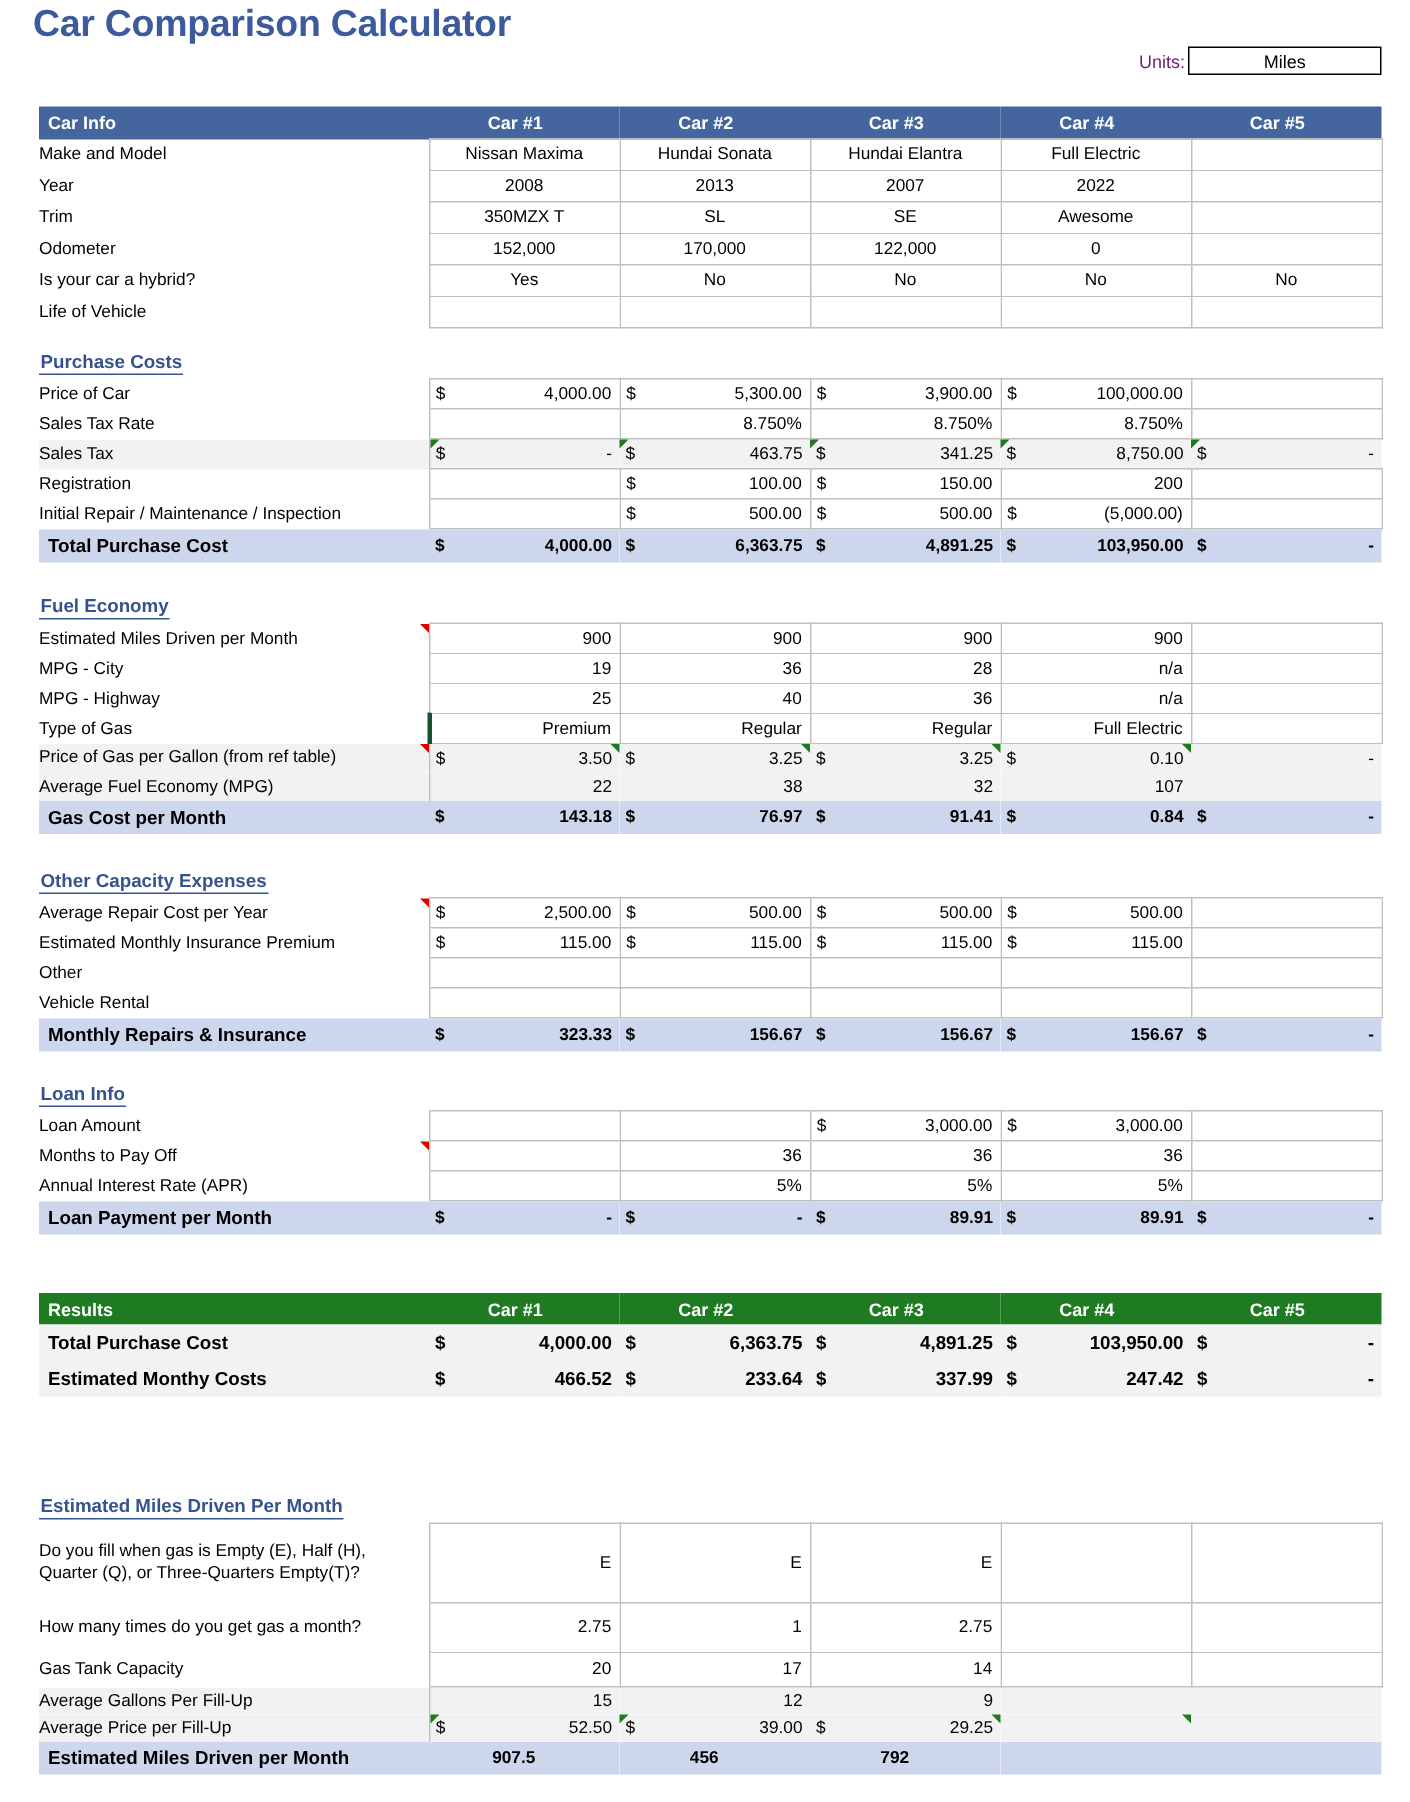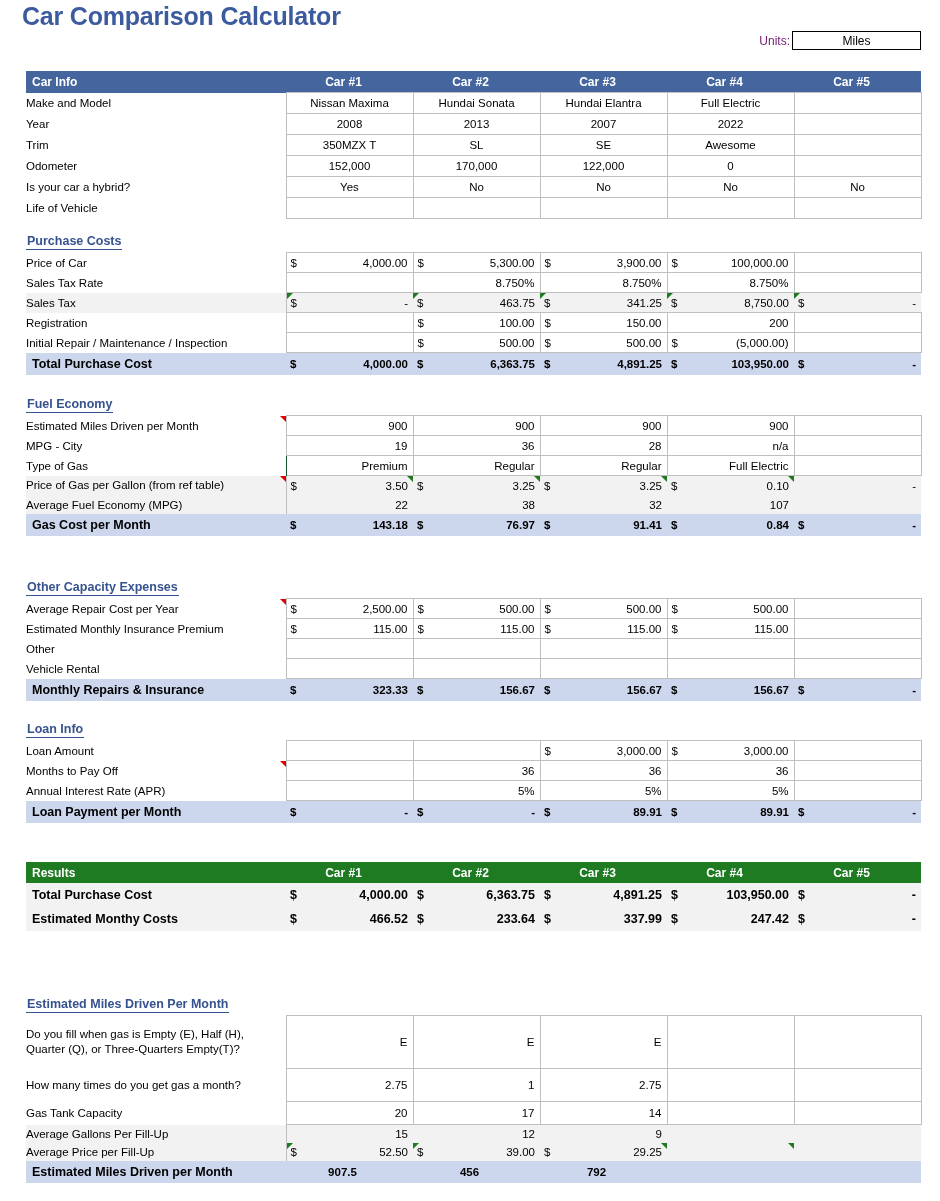--- a/index.html
+++ b/index.html
@@ -365,21 +365,29 @@
           </tr>
           <tr>
             <td class="rowlabel lblcol" style="height:19px;border-right:1px solid #BFBFBF;">MPG - City</td>
             <td class="cell right" style="height:19px">19</td>
             <td class="cell right" style="height:19px">36</td>
             <td class="cell right" style="height:19px">28</td>
             <td class="cell right" style="height:19px">n/a</td>
             <td class="cell right" style="height:19px"></td>
           </tr>
           <tr>
-            <td class="rowlabel lblcol" style="height:19px;border-right:1px solid #14532d;margin-left:24px;">Type of Gas</td>
+            <td class="rowlabel lblcol" style="height:19px;border-right:1px solid #BFBFBF;">MPG - Highway</td>
+            <td class="cell right" style="height:19px">25</td>
+            <td class="cell right" style="height:19px">40</td>
+            <td class="cell right" style="height:19px">36</td>
+            <td class="cell right" style="height:19px">n/a</td>
+            <td class="cell right" style="height:19px"></td>
+          </tr>
+          <tr>
+            <td class="rowlabel lblcol" style="height:19px;border-right:3px solid #14532d;margin-left:24px;">Type of Gas</td>
             <td class="cell right" style="height:19px">Premium</td>
             <td class="cell right" style="height:19px">Regular</td>
             <td class="cell right" style="height:19px">Regular</td>
             <td class="cell right" style="height:19px">Full Electric</td>
             <td class="cell right" style="height:19px"></td>
           </tr>
           <tr class="greyrow">
             <td class="rowlabel lblcol" style="height:19px;border-right:1px solid #BFBFBF;"><span class="rm"></span>Price of Gas per Gallon (from ref table)</td>
             <td class="cell noborder" style="height:19px">
               <span class="gm-tr"></span>

